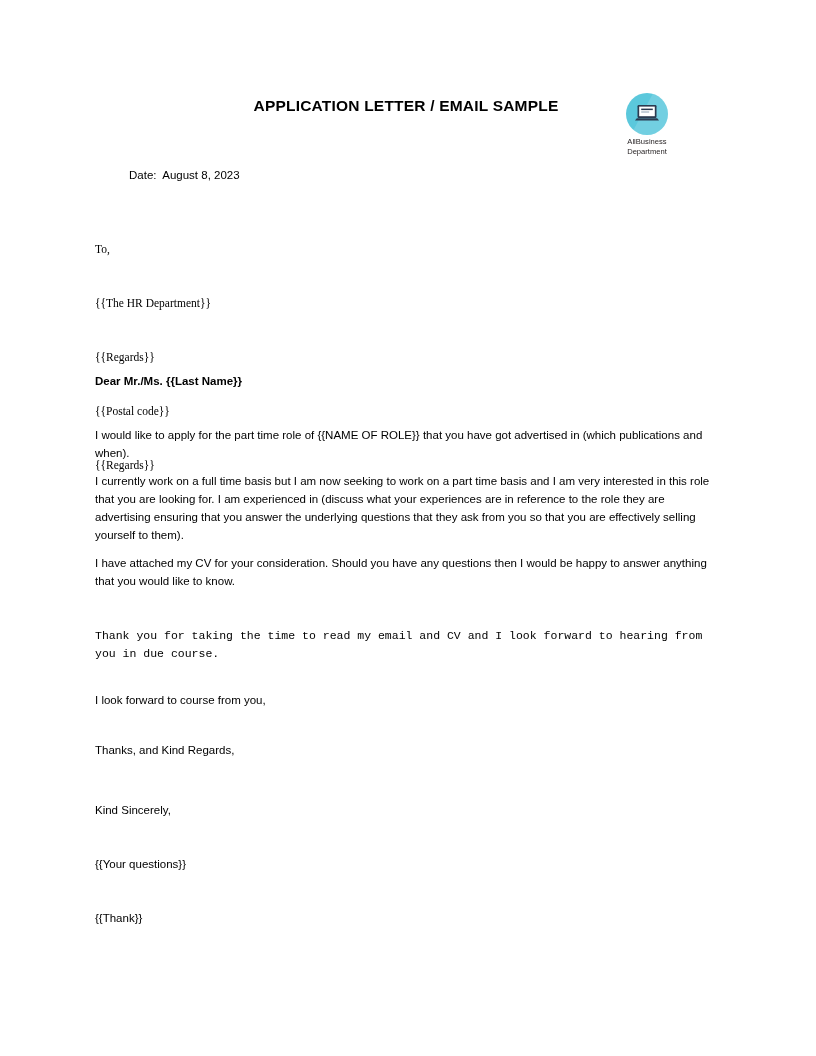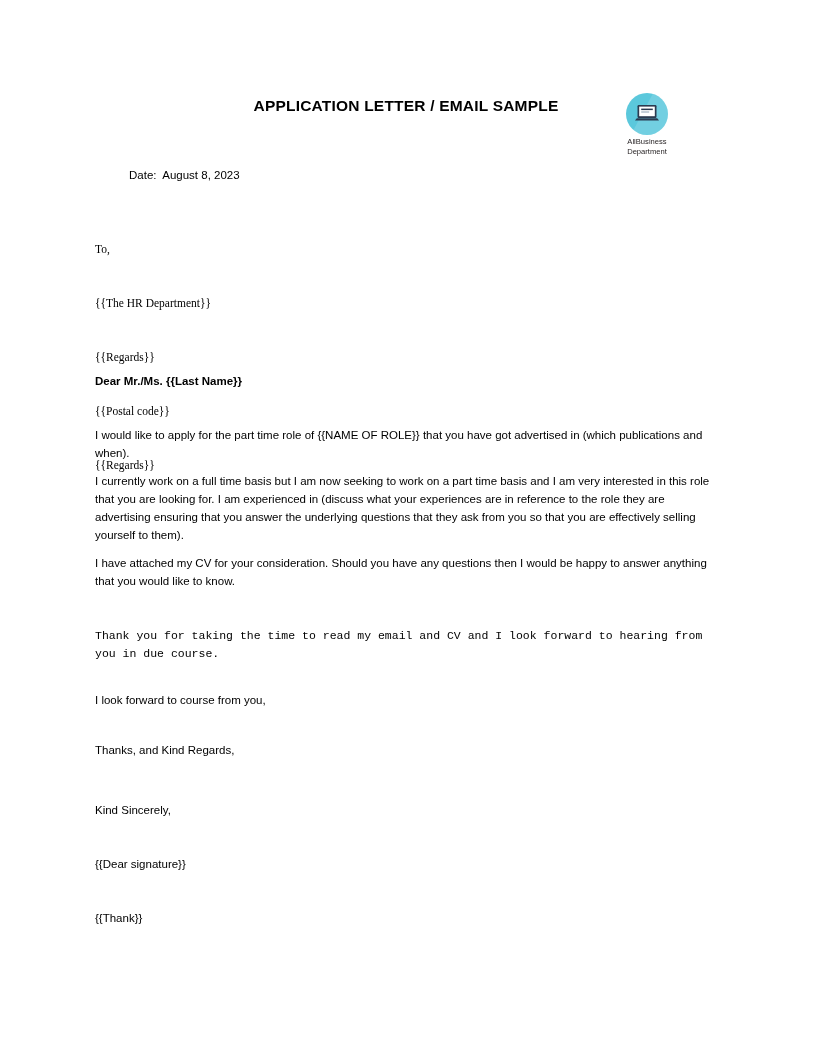--- a/index.html
+++ b/index.html
@@ -139,18 +139,18 @@
     <div class="t w" style="top:554px;">I have attached my CV for your consideration. Should you have any questions then I would be happy to answer anything that you would like to know.</div>
 
     <div class="t w" style="top:627px;font-family:Liberation Mono, monospace;">Thank you for taking the time to read my email and CV and I look forward to hearing from you in due course.</div>
 
     <div class="t" style="top:691px;">I look forward to course from you,</div>
 
     <div class="t" style="top:719px;margin-top:22px;">Thanks, and Kind Regards,</div>
 
     <div class="t" style="top:765px;">
       <span class="addr-line">Kind Sincerely,</span>
-      <span class="addr-line">{{Dear signature}}</span>
+      <span class="addr-line">{{Your questions}}</span>
       <span class="addr-line">{{Thank}}</span>
     </div>
 
   </div>
 </div>
 
 </body></html>

